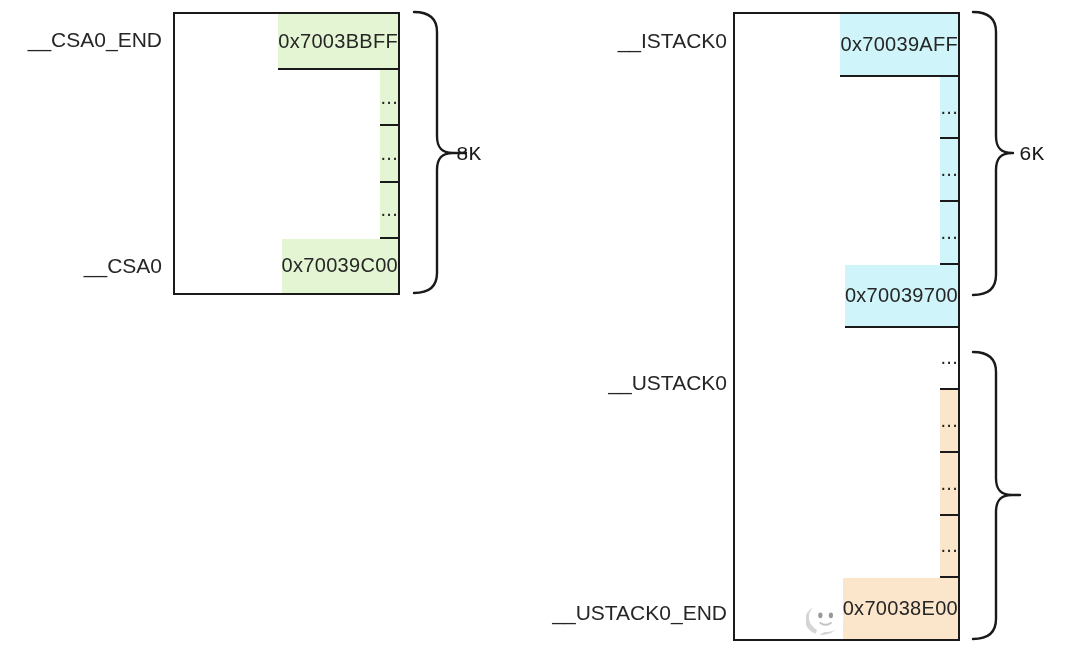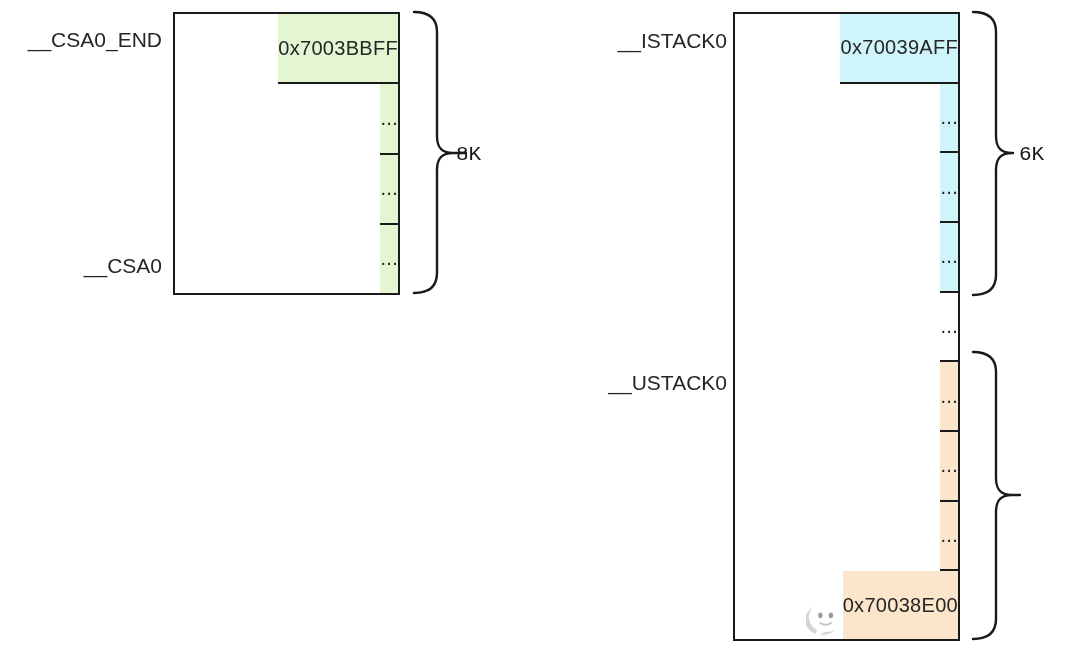--- a/index.html
+++ b/index.html
@@ -75,30 +75,33 @@
 <div class="canvas">
 
   <div class="symlabel anchor-left-table" style="top:40px;">__CSA0_END</div>
   <div class="symlabel anchor-left-table" style="top:266px;">__CSA0</div>
 
   <div class="memtable" id="csa-table">
     <div class="cell fill-csa">0x7003BBFF</div>
     <div class="cell fill-csa">...</div>
     <div class="cell fill-csa">...</div>
     <div class="cell fill-csa">...</div>
+    <div class="cell fill-csa">0x70039C00</div>
   </div>
 
   <div class="symlabel anchor-right-table" style="top:41px;">__ISTACK0</div>
   <div class="symlabel anchor-right-table" style="top:383px;">__USTACK0</div>
+  <div class="symlabel anchor-right-table" style="top:613px;">__USTACK0_END</div>
 
   <div class="memtable" id="right-table">
     <div class="cell fill-istack">0x70039AFF</div>
     <div class="cell fill-istack">...</div>
     <div class="cell fill-istack">...</div>
     <div class="cell fill-istack">...</div>
+    <div class="cell fill-istack">0x70039700</div>
     <div class="cell fill-none">...</div>
     <div class="cell fill-ustack">...</div>
     <div class="cell fill-ustack">...</div>
     <div class="cell fill-ustack">...</div>
     <div class="cell fill-ustack">0x70038E00</div>
   </div>
 
   <svg id="brace-layer" width="1080" height="671" viewBox="0 0 1080 671" aria-hidden="true">
     <path d="M 414 12 C 430 12 437 19 437 32 L 437 136 C 437 147 441 153 453 153 L 466 153 M 453 153 C 441 153 437 159 437 170 L 437 273 C 437 286 430 293 414 293"></path>
     <path d="M 973 12 C 989 12 996 19 996 32 L 996 136 C 996 147 1000 153 1012 153 L 1013 153 M 1012 153 C 1000 153 996 159 996 170 L 996 275 C 996 288 989 295 973 295"></path>

